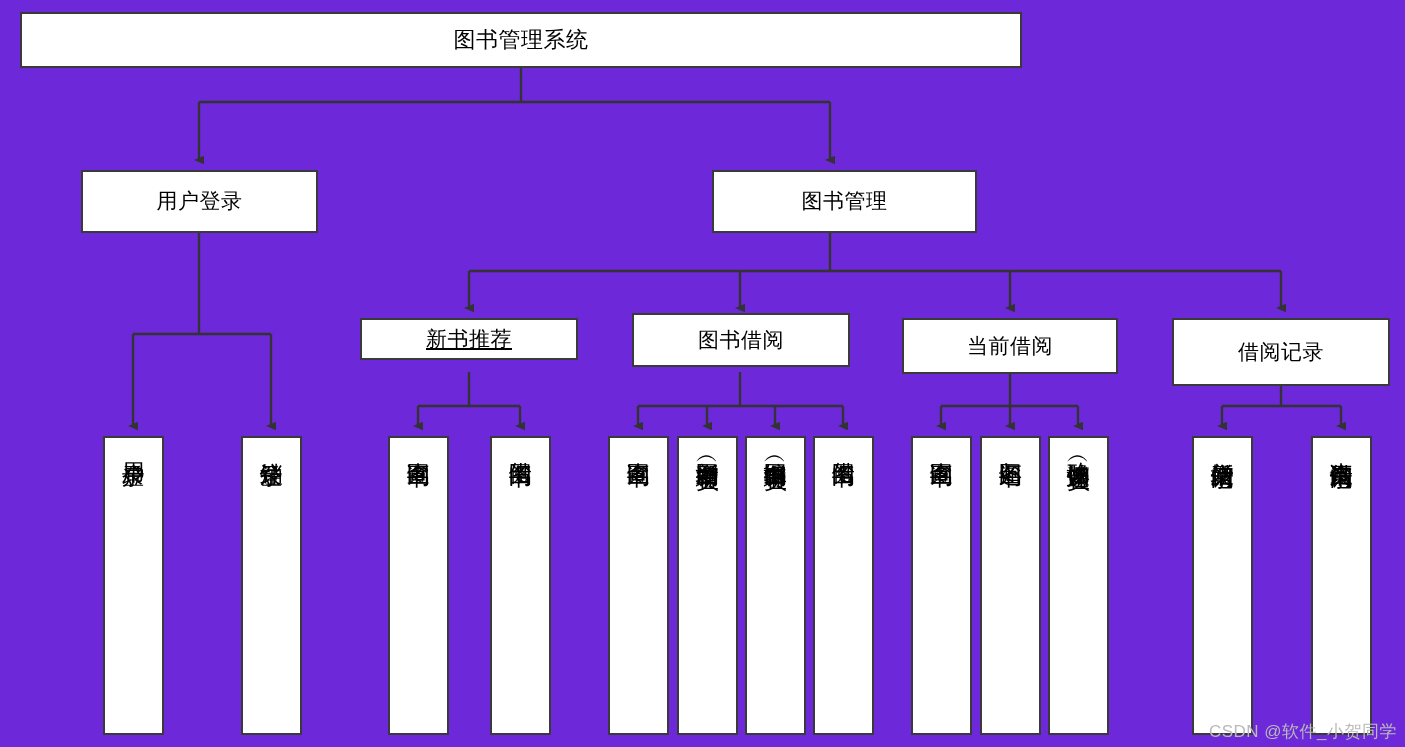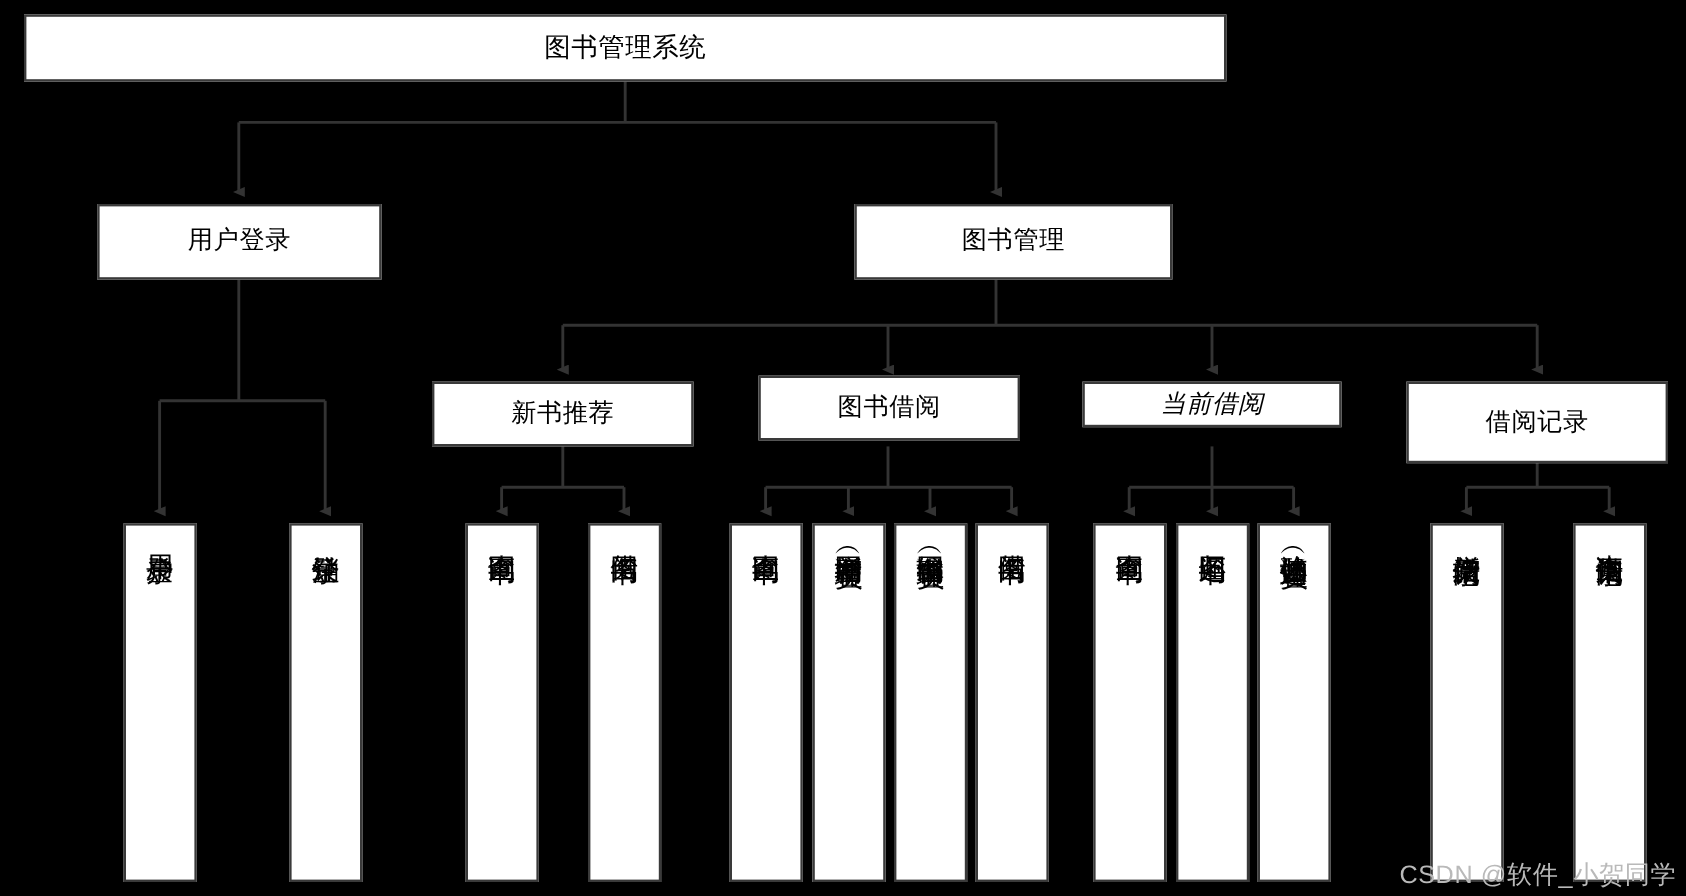--- a/index.html
+++ b/index.html
@@ -8,21 +8,21 @@
     padding: 0;
     background: #ffffff;
   }
   body {
     font-family: "Liberation Sans", "DejaVu Sans", sans-serif;
   }
   #canvas {
     position: relative;
     width: 1405px;
     height: 747px;
-    background: #000000;
+    background: #6d28d9;
     overflow: hidden;
   }
   #edges {
     position: absolute;
     left: 0;
     top: 0;
     width: 1405px;
     height: 747px;
     pointer-events: none;
   }
@@ -62,21 +62,21 @@
     text-orientation: upright;
     font-size: 23px;
     line-height: 1.06;
     letter-spacing: 1px;
     white-space: pre;
   }
   .watermark {
     position: absolute;
     right: 8px;
     bottom: 4px;
-    font-size: 21px;
+    font-size: 17px;
     color: #b9b9b9;
     letter-spacing: 0.5px;
     z-index: 5;
     white-space: nowrap;
   }
 </style>
 </head>
 <body>
 
 <div id="canvas">
@@ -136,29 +136,29 @@
   </div>
 
   <div class="node horiz" style="left:81px; top:170px; width:237px; height:63px;">
     <span class="lbl">用户登录</span>
   </div>
 
   <div class="node horiz" style="left:712px; top:170px; width:265px; height:63px;">
     <span class="lbl">图书管理</span>
   </div>
 
-  <div class="node horiz" style="left:360px; top:318px; width:218px; height:54px;">
+  <div class="node horiz" style="left:360px; top:318px; width:218px; height:42px;text-decoration:underline;">
     <span class="lbl">新书推荐</span>
   </div>
 
   <div class="node horiz" style="left:632px; top:313px; width:218px; height:54px;">
     <span class="lbl">图书借阅</span>
   </div>
 
-  <div class="node horiz" style="left:902px; top:318px; width:216px; height:38px;font-style:italic;">
+  <div class="node horiz" style="left:902px; top:318px; width:216px; height:56px;">
     <span class="lbl">当前借阅</span>
   </div>
 
   <div class="node horiz" style="left:1172px; top:318px; width:218px; height:68px;">
     <span class="lbl">借阅记录</span>
   </div>
 
   <div class="node vert" style="left:103px; top:436px; width:61px; height:299px;">
     <span class="lbl">用户登录</span>
   </div>

